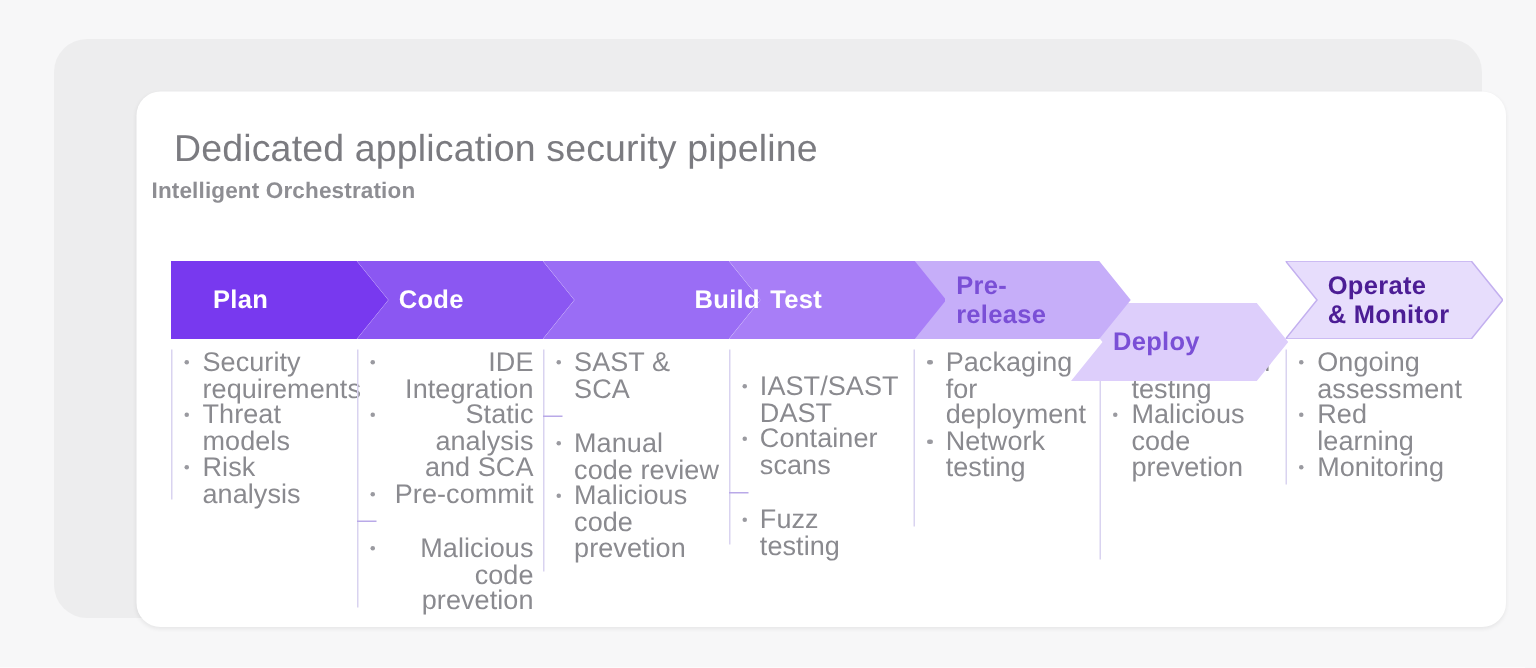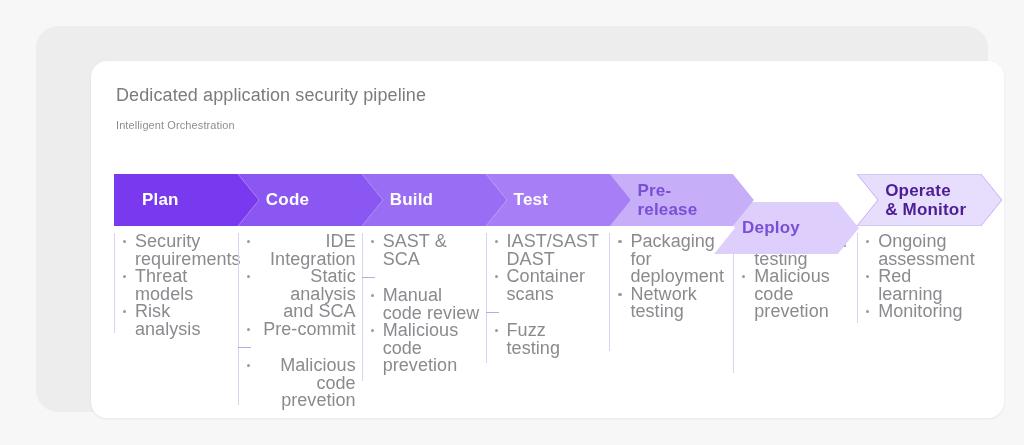--- a/index.html
+++ b/index.html
@@ -38,33 +38,33 @@
     background: #ffffff;
     border-radius: 16px;
     box-shadow: 0 1px 3px rgba(0,0,0,0.07);
   }
 
   
   #page-title {
     position: absolute;
     left: 25px;
     top: 24px;
-    font-size: 18px;
+    font-size: 25px;
     font-weight: 400;
     color: #7b7b80;
     letter-spacing: 0.1px;
     white-space: nowrap;
   }
 
   #page-subtitle {
     position: absolute;
-    left: 25px;
+    left: 10px;
     top: 58px;
-    font-size: 11px;
-    font-weight: 400;
+    font-size: 15px;
+    font-weight: 700;
     color: #8e8e93;
     letter-spacing: 0.1px;
     white-space: nowrap;
   }
 
   
   #pipeline {
     position: absolute;
     left: 23px;
     top: 113px;
@@ -179,21 +179,21 @@
           <div class="chev-label" style="color: rgb(255, 255, 255);">Plan</div>
         </div>
         <div class="chev" style="left: 123.857px; width: 144.857px; z-index: 6;">
           <div class="chev-shape">
             <svg viewBox="0 0 144.85714285714286 52" preserveAspectRatio="none">
               <polygon points="0,0 123.85714285714286,0 144.85714285714286,26 123.85714285714286,52 0,52 21,26" fill="#8b57f2"></polygon>
             </svg>
           </div>
           <div class="chev-label" style="color: rgb(255, 255, 255);">Code</div>
         </div>
-        <div class="chev" style="left: 247.714px; width: 144.857px; z-index: 5;">
+        <div class="chev" style="left: 247.714px; width: 144.857px; z-index: 5; justify-content: flex-end;">
           <div class="chev-shape">
             <svg viewBox="0 0 144.85714285714286 52" preserveAspectRatio="none">
               <polygon points="0,0 123.85714285714286,0 144.85714285714286,26 123.85714285714286,52 0,52 21,26" fill="#9a6df5"></polygon>
             </svg>
           </div>
           <div class="chev-label" style="color: rgb(255, 255, 255);">Build</div>
         </div>
         <div class="chev" style="left: 371.571px; width: 144.857px; z-index: 4;">
           <div class="chev-shape">
             <svg viewBox="0 0 144.85714285714286 52" preserveAspectRatio="none">
@@ -261,21 +261,21 @@
               <div class="bullet">SAST &amp; SCA</div>
             </div>
             <div class="bullet-group gap">
               <div class="bullet">Manual code review</div>
               <div class="bullet">Malicious code prevetion</div>
             </div>
           </div>
         </div>
         <div class="col" style="left: 371.571px; width: 123.857px;">
           <div class="col-divider" style="height: 130px;"></div>
-          <div class="col-body" style="width: 109.857px;">
+          <div class="col-body" style="width: 109.857px; margin-top: 16px;">
             <div class="bullet-group">
               <div class="bullet">IAST/SAST DAST</div>
               <div class="bullet">Container scans</div>
             </div>
             <div class="bullet-group gap">
               <div class="bullet">Fuzz testing</div>
             </div>
           </div>
         </div>
         <div class="col" style="left: 495.429px; width: 123.857px;">

